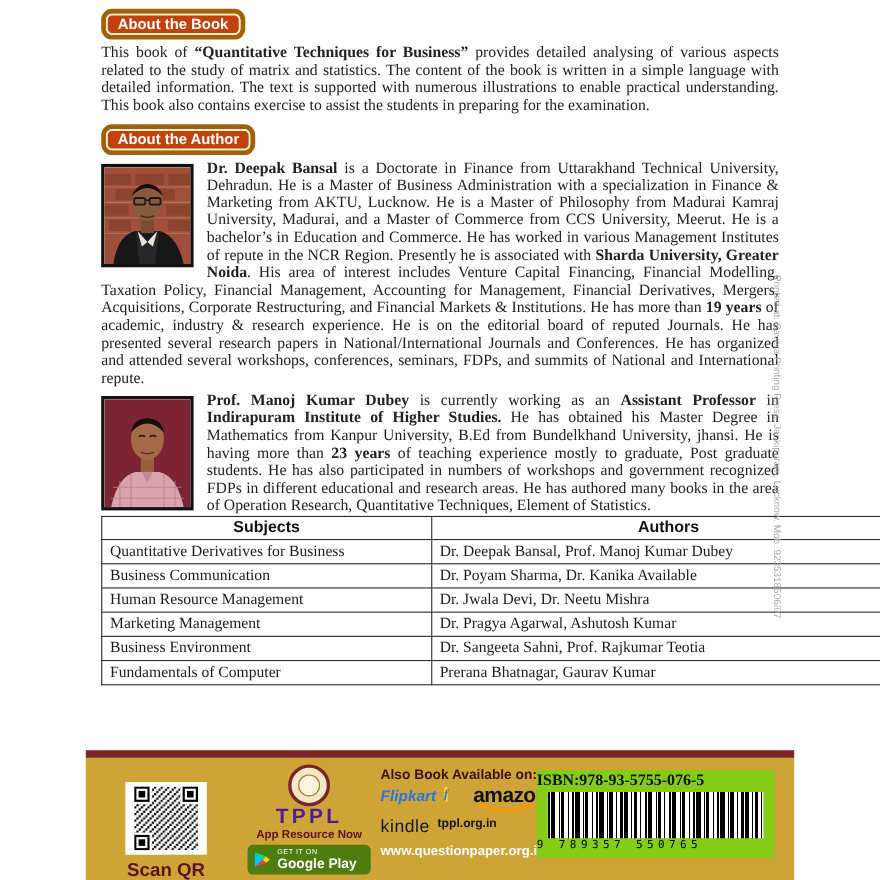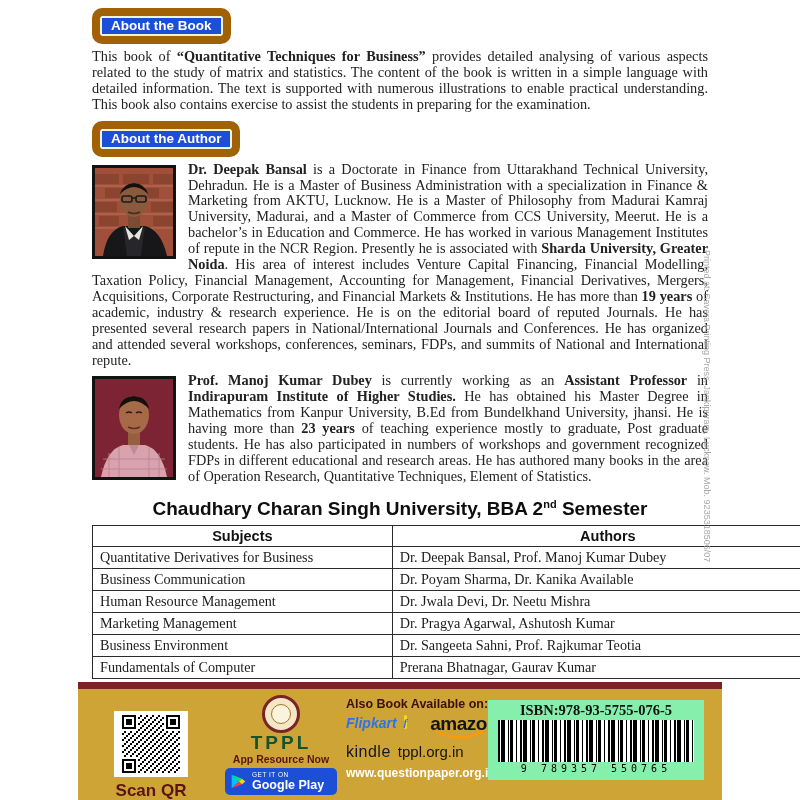--- a/index.html
+++ b/index.html
@@ -1,20 +1,20 @@
 <!DOCTYPE html>
 <html><head>
 <meta charset="utf-8">
 <style>
   html,body{margin:0;padding:0;}
   body{width:800px;height:800px;background:#fff;position:relative;overflow:hidden;
        font-family:"Liberation Serif", serif;color:#222;}
 
   
-  .badge{display:inline-block;background:#1d4ed8;border:8px solid #a16207;
+  .badge{display:inline-block;background:#c2410c;border:4px solid #a16207;
          box-shadow:inset 0 0 0 2px #eef5d2;color:#fff;
          font-family:"Liberation Sans",sans-serif;font-weight:bold;font-size:13.5px;
          padding:2px 11px 3px;border-radius:10px;}
 
   .content{position:absolute;left:92px;top:8px;width:616px;}
 
   p.jtext{text-align:justify;font-size:14.3px;line-height:15.9px;margin:5px 0 0;}
   .b{font-weight:bold;}
 
   .author-block{margin-top:4px;}
@@ -37,47 +37,47 @@
   .qr-white{position:absolute;left:36px;top:22px;width:74px;height:66px;background:#fff;
             display:flex;align-items:center;justify-content:center;}
   .qr-label{position:absolute;left:14px;top:92px;width:118px;text-align:center;
             font-family:Liberation Sans, sans-serif;font-weight:bold;font-size:17px;color:#5a1414;}
 
   .tppl{position:absolute;left:140px;top:6px;width:126px;text-align:center;}
   .seal{width:32px;height:32px;border-radius:50%;border:3px solid #7a2429;background:#f4e7c6;
         margin:0 auto;display:flex;align-items:center;justify-content:center;}
   .seal-inner{width:18px;height:18px;border-radius:50%;border:1px solid #a8742c;background:#fbf4dd;}
   .tppl-name{font-family:"Liberation Sans",sans-serif;font-weight:bold;font-size:19px;
-             letter-spacing:3px;color:#14532d;line-height:20px;}
+             letter-spacing:3px;color:#4c1d95;line-height:20px;}
   .tppl-tag{font-family:"Liberation Sans",sans-serif;font-weight:bold;font-size:10.5px;color:#5a1414;}
-  .gp-badge{width:100px;height:25px;background:#1d4ed8;border-radius:5px;margin:3px auto 0;
+  .gp-badge{width:100px;height:25px;background:#4d7c0f;border-radius:5px;margin:3px auto 0;
             display:flex;align-items:center;padding:1px 6px;gap:6px;}
   .gp-text{text-align:left;color:#fff;font-family:"Liberation Sans",sans-serif;line-height:1;}
   .gp-getiton{font-size:6.5px;letter-spacing:.5px;display:block;margin-bottom:1px;}
   .gp-store{font-size:12.5px;font-weight:bold;display:block;}
 
   .avail{position:absolute;left:268px;top:8px;width:152px;}
   .avail-head{font-family:"Liberation Sans",sans-serif;font-weight:bold;font-size:12.5px;color:#3a1010;}
   .avail-row{display:flex;align-items:flex-start;gap:7px;margin-top:4px;}
   .flipkart{font-family:"Liberation Sans",sans-serif;font-weight:bold;font-style:italic;
             font-size:14px;color:#2874f0;}
   .f-icon{width:14px;height:14px;background:#ffd41f;border-radius:3px;display:inline-flex;
           align-items:center;justify-content:center;font-family:"Liberation Serif",serif;
           font-weight:bold;font-style:italic;font-size:11px;color:#2874f0;}
   .amazon-wrap{position:relative;display:inline-block;margin-left:16px;}
   .amazon{font-family:"Liberation Sans",sans-serif;font-weight:bold;font-size:19px;
           letter-spacing:-.5px;color:#141414;line-height:17px;}
   .smile{position:absolute;left:4px;bottom:-5px;}
   .kindle{font-family:"Liberation Sans",sans-serif;font-size:16px;color:#0f172a;
           letter-spacing:.5px;line-height:18px;}
-  .tppl-site{font-family:"Liberation Sans",sans-serif;font-weight:normal;font-size:15px;color:#141414;}
+  .tppl-site{font-family:"Liberation Sans",sans-serif;font-weight:bold;font-size:11px;color:#141414;}
   .qsite{font-family:"Liberation Sans",sans-serif;font-weight:bold;font-size:12px;color:#fff;margin-top:5px;}
 
-  .isbn-box{position:absolute;left:410px;top:11px;width:216px;height:80px;background:#86efac;
-            text-align:center;padding-top:2px;box-sizing:border-box;}
+  .isbn-box{position:absolute;left:410px;top:11px;width:216px;height:80px;background:#84cc16;
+            text-align:left;padding-top:2px;box-sizing:border-box;}
   .isbn-label{font-family:"Liberation Serif",serif;font-weight:bold;font-size:14.5px;color:#101010;}
   .barcode{height:42px;margin:1px 10px 0;background:
      repeating-linear-gradient(90deg,#000 0 2px,#fff 2px 3px,#000 3px 7px,#fff 7px 10px,
        #000 10px 11px,#fff 11px 12px,#000 12px 15px,#fff 15px 18px,#000 18px 19px,#fff 19px 22px);}
   .barcode-digits{font-family:"DejaVu Sans Mono",monospace;font-size:10px;color:#000;
                   letter-spacing:4px;margin-top:1px;}
 
   .side-text{position:absolute;left:702px;top:250px;height:362px;writing-mode:vertical-rl;
              font-family:"Liberation Sans",sans-serif;font-size:9px;color:#a9a9a9;white-space:nowrap;}
 </style>
@@ -144,23 +144,20 @@
       <rect x="33" y="52" width="12" height="14" fill="#96603f"></rect>
       <ellipse cx="39" cy="36" rx="15" ry="19" fill="#a66a48"></ellipse>
       <path d="M24 30 Q39 14 54 30 Q52 18 39 17 Q26 18 24 30Z" fill="#14100c"></path>
       <path d="M31 34 Q34 32 37 34 M41 34 Q44 32 47 34" stroke="#2a1a10" stroke-width="1.4" fill="none"></path>
       <path d="M33 48 Q39 51 45 48" stroke="#5a3322" stroke-width="1.4" fill="none"></path>
     </svg>
     <p class="jtext"><span class="b">Prof. Manoj Kumar Dubey</span><span> is currently working as an </span><span class="b">Assistant Professor</span><span> in </span><span class="b">Indirapuram Institute of Higher Studies.</span><span> He has obtained his Master Degree in Mathematics from Kanpur University, B.Ed from Bundelkhand  University, jhansi. He is having more than </span><span class="b">23 years</span><span> of teaching experience mostly to graduate, Post graduate students. He has also participated in numbers of workshops and government recognized FDPs in different educational and research areas. He has authored many books in the area of Operation Research, Quantitative Techniques, Element of Statistics.</span></p>
   </div>
 
   
-  <div class="uni-title" style="clear:left;">
-    <span>Chaudhary Charan Singh University, BBA 2</span><sup>nd</sup><span> Semester</span>
-  </div>
   <table class="uni">
     <thead>
       <tr>
         <th>Subjects</th>
         <th>Authors</th>
       </tr>
     </thead>
     <tbody>
         <tr>
           <td>Quantitative Derivatives for Business</td>

